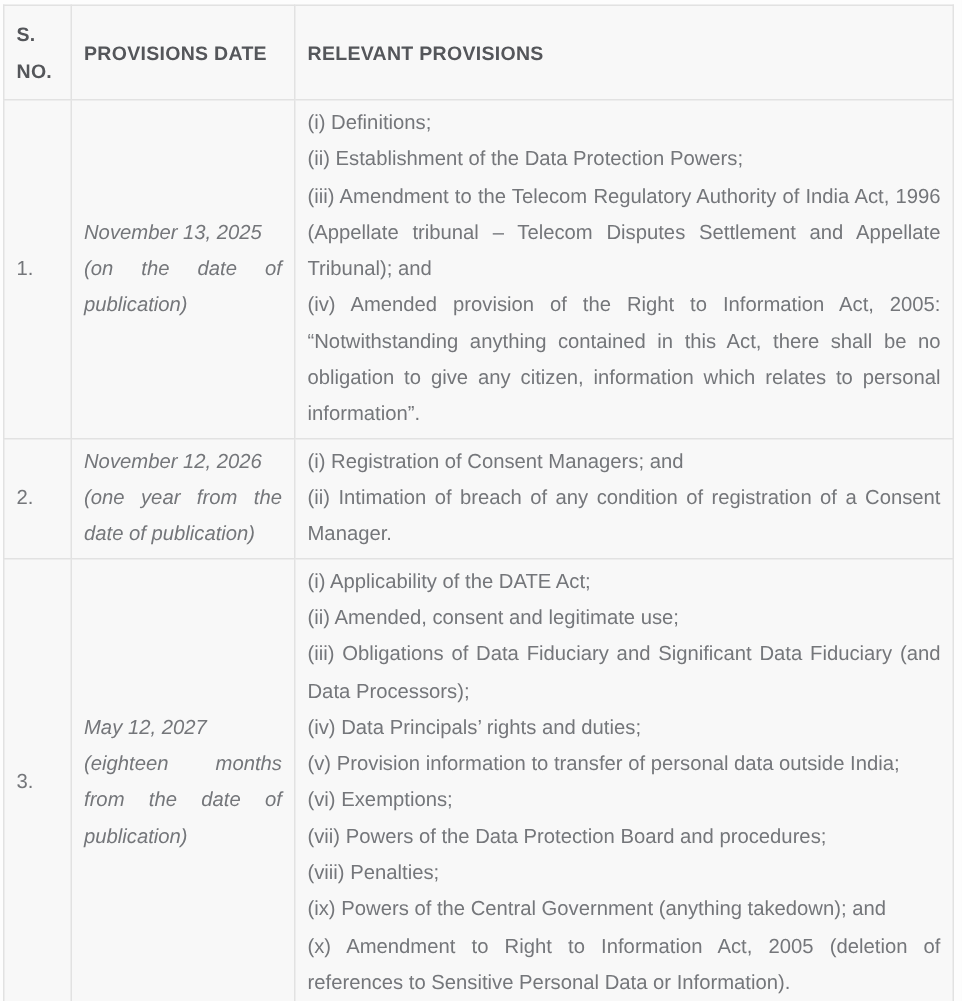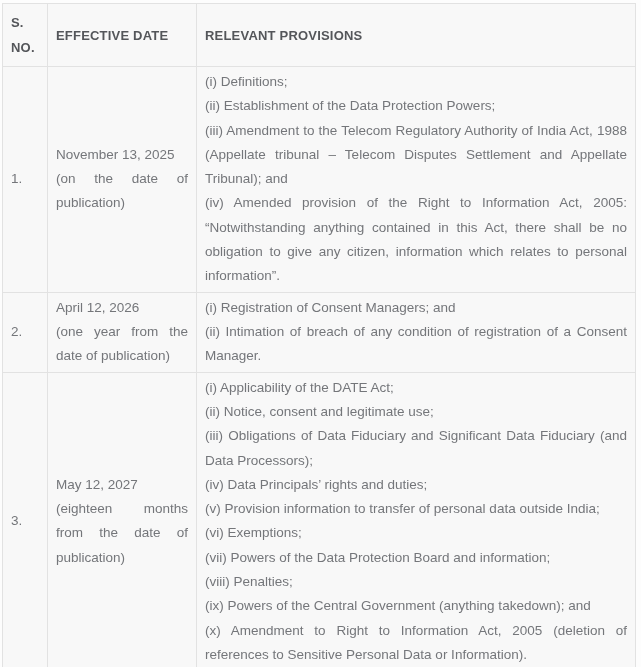--- a/index.html
+++ b/index.html
@@ -43,20 +43,21 @@
     line-height: 24.3px;
     padding: 3px 8px;
     margin-left: 20px;
   }
 
   td.sno-cell { vertical-align: middle; }
 
   td.date-cell {
     text-align: justify;
     vertical-align: middle;
+    font-style: italic;
   }
   td.prov-cell { vertical-align: middle; }
 
   .prov-item { text-align: justify; }
 
   tr.row-1 { height: 225px; }
   tr.row-2 { height: 80px;  }
   tr.row-3 { height: 294px; }
 </style>
 </head>
@@ -64,66 +65,66 @@
 
 <table class="schedule">
   <colgroup>
     <col class="c-sno">
     <col class="c-date">
     <col class="c-prov">
   </colgroup>
   <thead>
     <tr>
       <th>S. NO.</th>
-      <th>EFFECTIVE DATE</th>
+      <th>PROVISIONS DATE</th>
       <th>RELEVANT PROVISIONS</th>
     </tr>
   </thead>
   <tbody>
 
     <tr class="row-1">
       <td class="sno-cell">1.</td>
       <td class="date-cell">
         <span>November 13, 2025</span><br>
         <span>(on the date of publication)</span>
       </td>
       <td class="prov-cell">
         <div class="prov-item">(i) Definitions;</div>
         <div class="prov-item">(ii) Establishment of the Data Protection Powers;</div>
-        <div class="prov-item">(iii) Amendment to the Telecom Regulatory Authority of India Act, 1988 (Appellate tribunal – Telecom Disputes Settlement and Appellate Tribunal); and</div>
+        <div class="prov-item">(iii) Amendment to the Telecom Regulatory Authority of India Act, 1996 (Appellate tribunal – Telecom Disputes Settlement and Appellate Tribunal); and</div>
         <div class="prov-item">(iv) Amended provision of the Right to Information Act, 2005: “Notwithstanding anything contained in this Act, there shall be no obligation to give any citizen, information which relates to personal information”.</div>
       </td>
     </tr>
 
     <tr class="row-2">
       <td class="sno-cell">2.</td>
       <td class="date-cell">
-        <span>April 12, 2026</span><br>
+        <span>November 12, 2026</span><br>
         <span>(one year from the date of publication)</span>
       </td>
       <td class="prov-cell">
         <div class="prov-item">(i) Registration of Consent Managers; and</div>
         <div class="prov-item">(ii) Intimation of breach of any condition of registration of a Consent Manager.</div>
       </td>
     </tr>
 
     <tr class="row-3">
       <td class="sno-cell">3.</td>
       <td class="date-cell">
         <span>May 12, 2027</span><br>
         <span>(eighteen months from the date of publication)</span>
       </td>
       <td class="prov-cell">
         <div class="prov-item">(i) Applicability of the DATE Act;</div>
-        <div class="prov-item">(ii) Notice, consent and legitimate use;</div>
+        <div class="prov-item">(ii) Amended, consent and legitimate use;</div>
         <div class="prov-item">(iii) Obligations of Data Fiduciary and Significant Data Fiduciary (and Data Processors);</div>
         <div class="prov-item">(iv) Data Principals’ rights and duties;</div>
         <div class="prov-item">(v) Provision information to transfer of personal data outside India;</div>
         <div class="prov-item">(vi) Exemptions;</div>
-        <div class="prov-item">(vii) Powers of the Data Protection Board and information;</div>
+        <div class="prov-item">(vii) Powers of the Data Protection Board and procedures;</div>
         <div class="prov-item">(viii) Penalties;</div>
         <div class="prov-item">(ix) Powers of the Central Government (anything takedown); and</div>
         <div class="prov-item">(x) Amendment to Right to Information Act, 2005 (deletion of references to Sensitive Personal Data or Information).</div>
       </td>
     </tr>
 
   </tbody>
 </table>
 
 </body></html>

